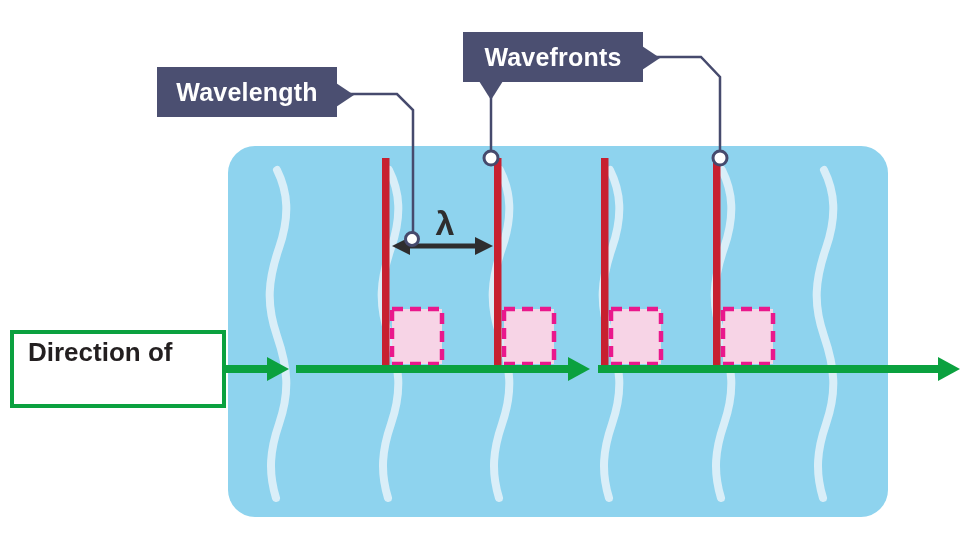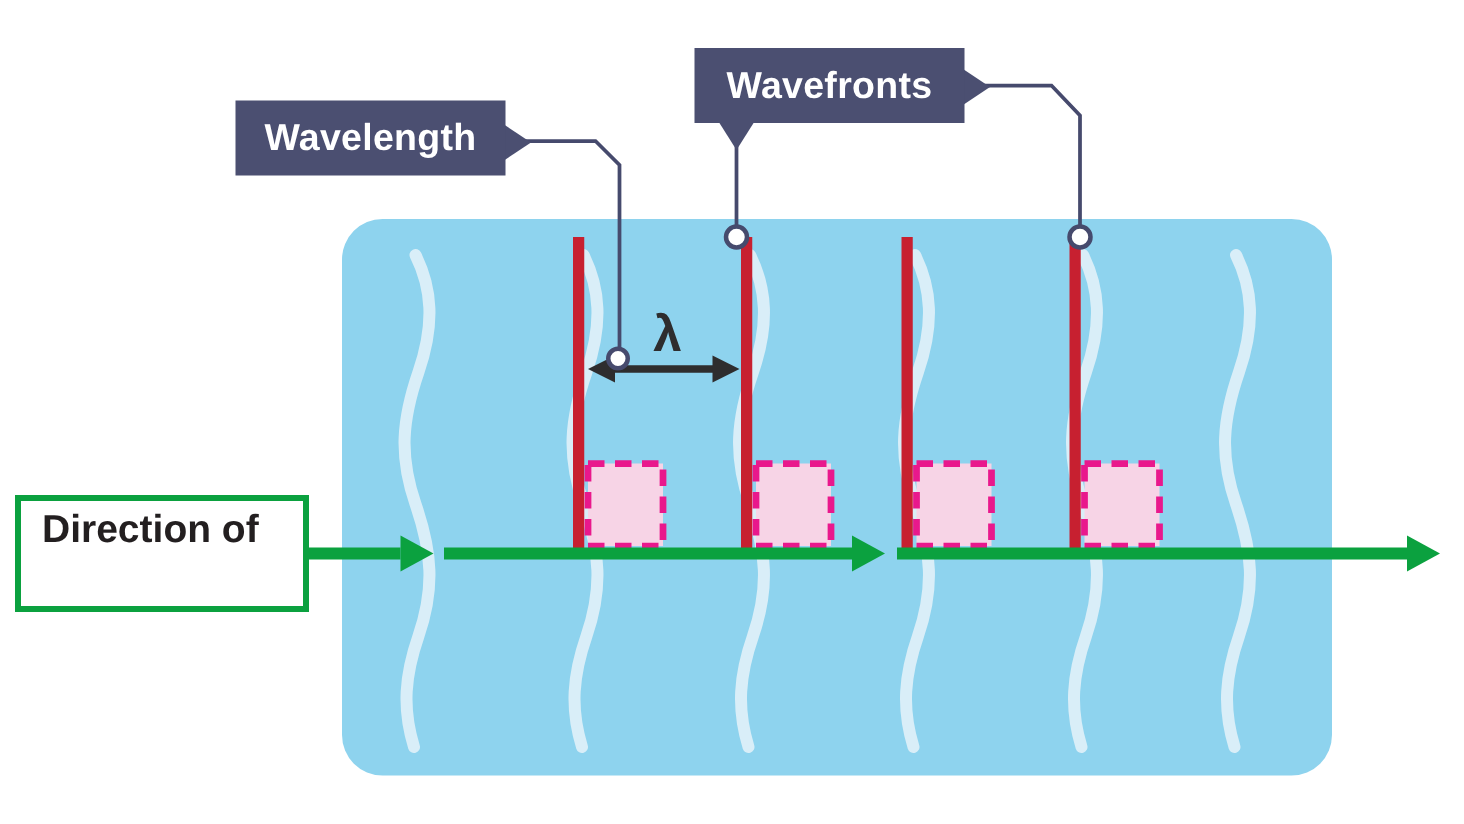--- a/index.html
+++ b/index.html
@@ -41,21 +41,21 @@
     align-items: center;
     justify-content: center;
     letter-spacing: 0.2px;
   }
   .label-wavelength { left: 157px; top: 67px; }
   .label-wavefronts { left: 463px; top: 32px; }
 
   .direction-box {
     position: absolute;
     left: 10px; top: 330px;
-    width: 196px; height: 78px;
+    width: 216px; height: 78px;
     box-sizing: border-box;
     background: #ffffff;
     border: 4px solid var(--arrow-green);
     color: var(--text-dark);
     font-weight: bold;
     font-size: 26px;
     line-height: 33px;
     padding: 2px 0 0 14px;
   }
   .direction-box .line { display: block; }

